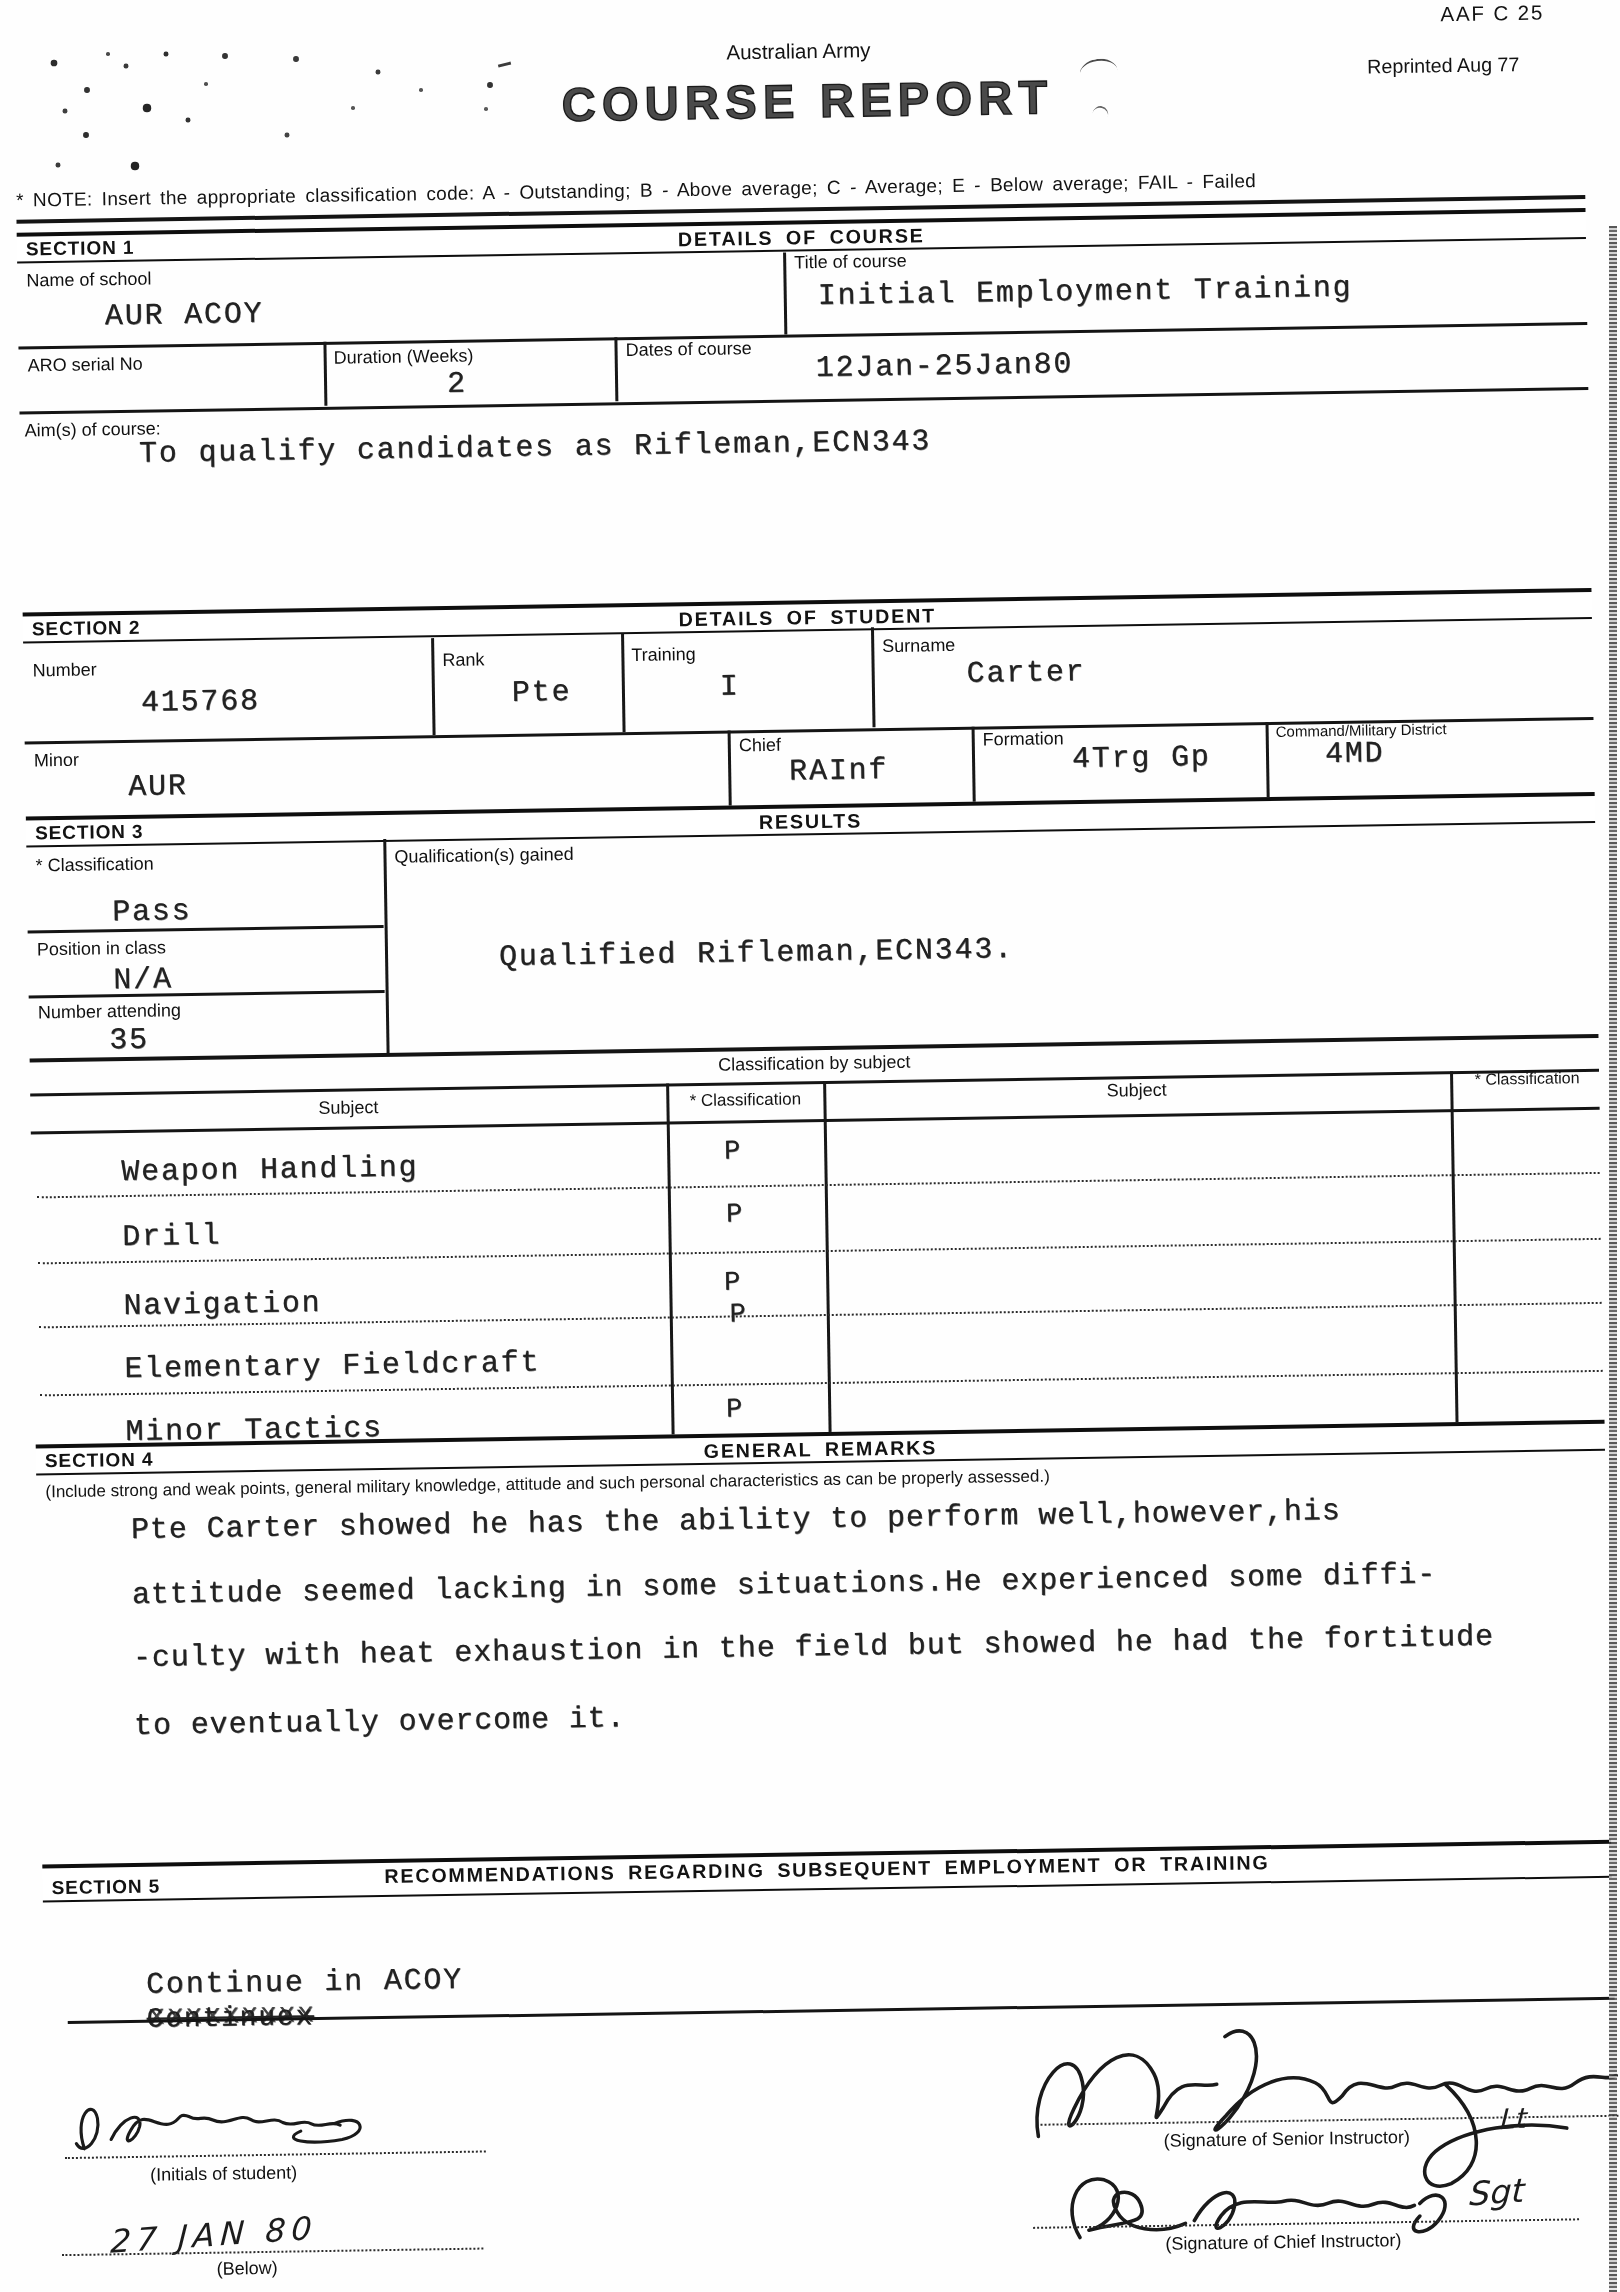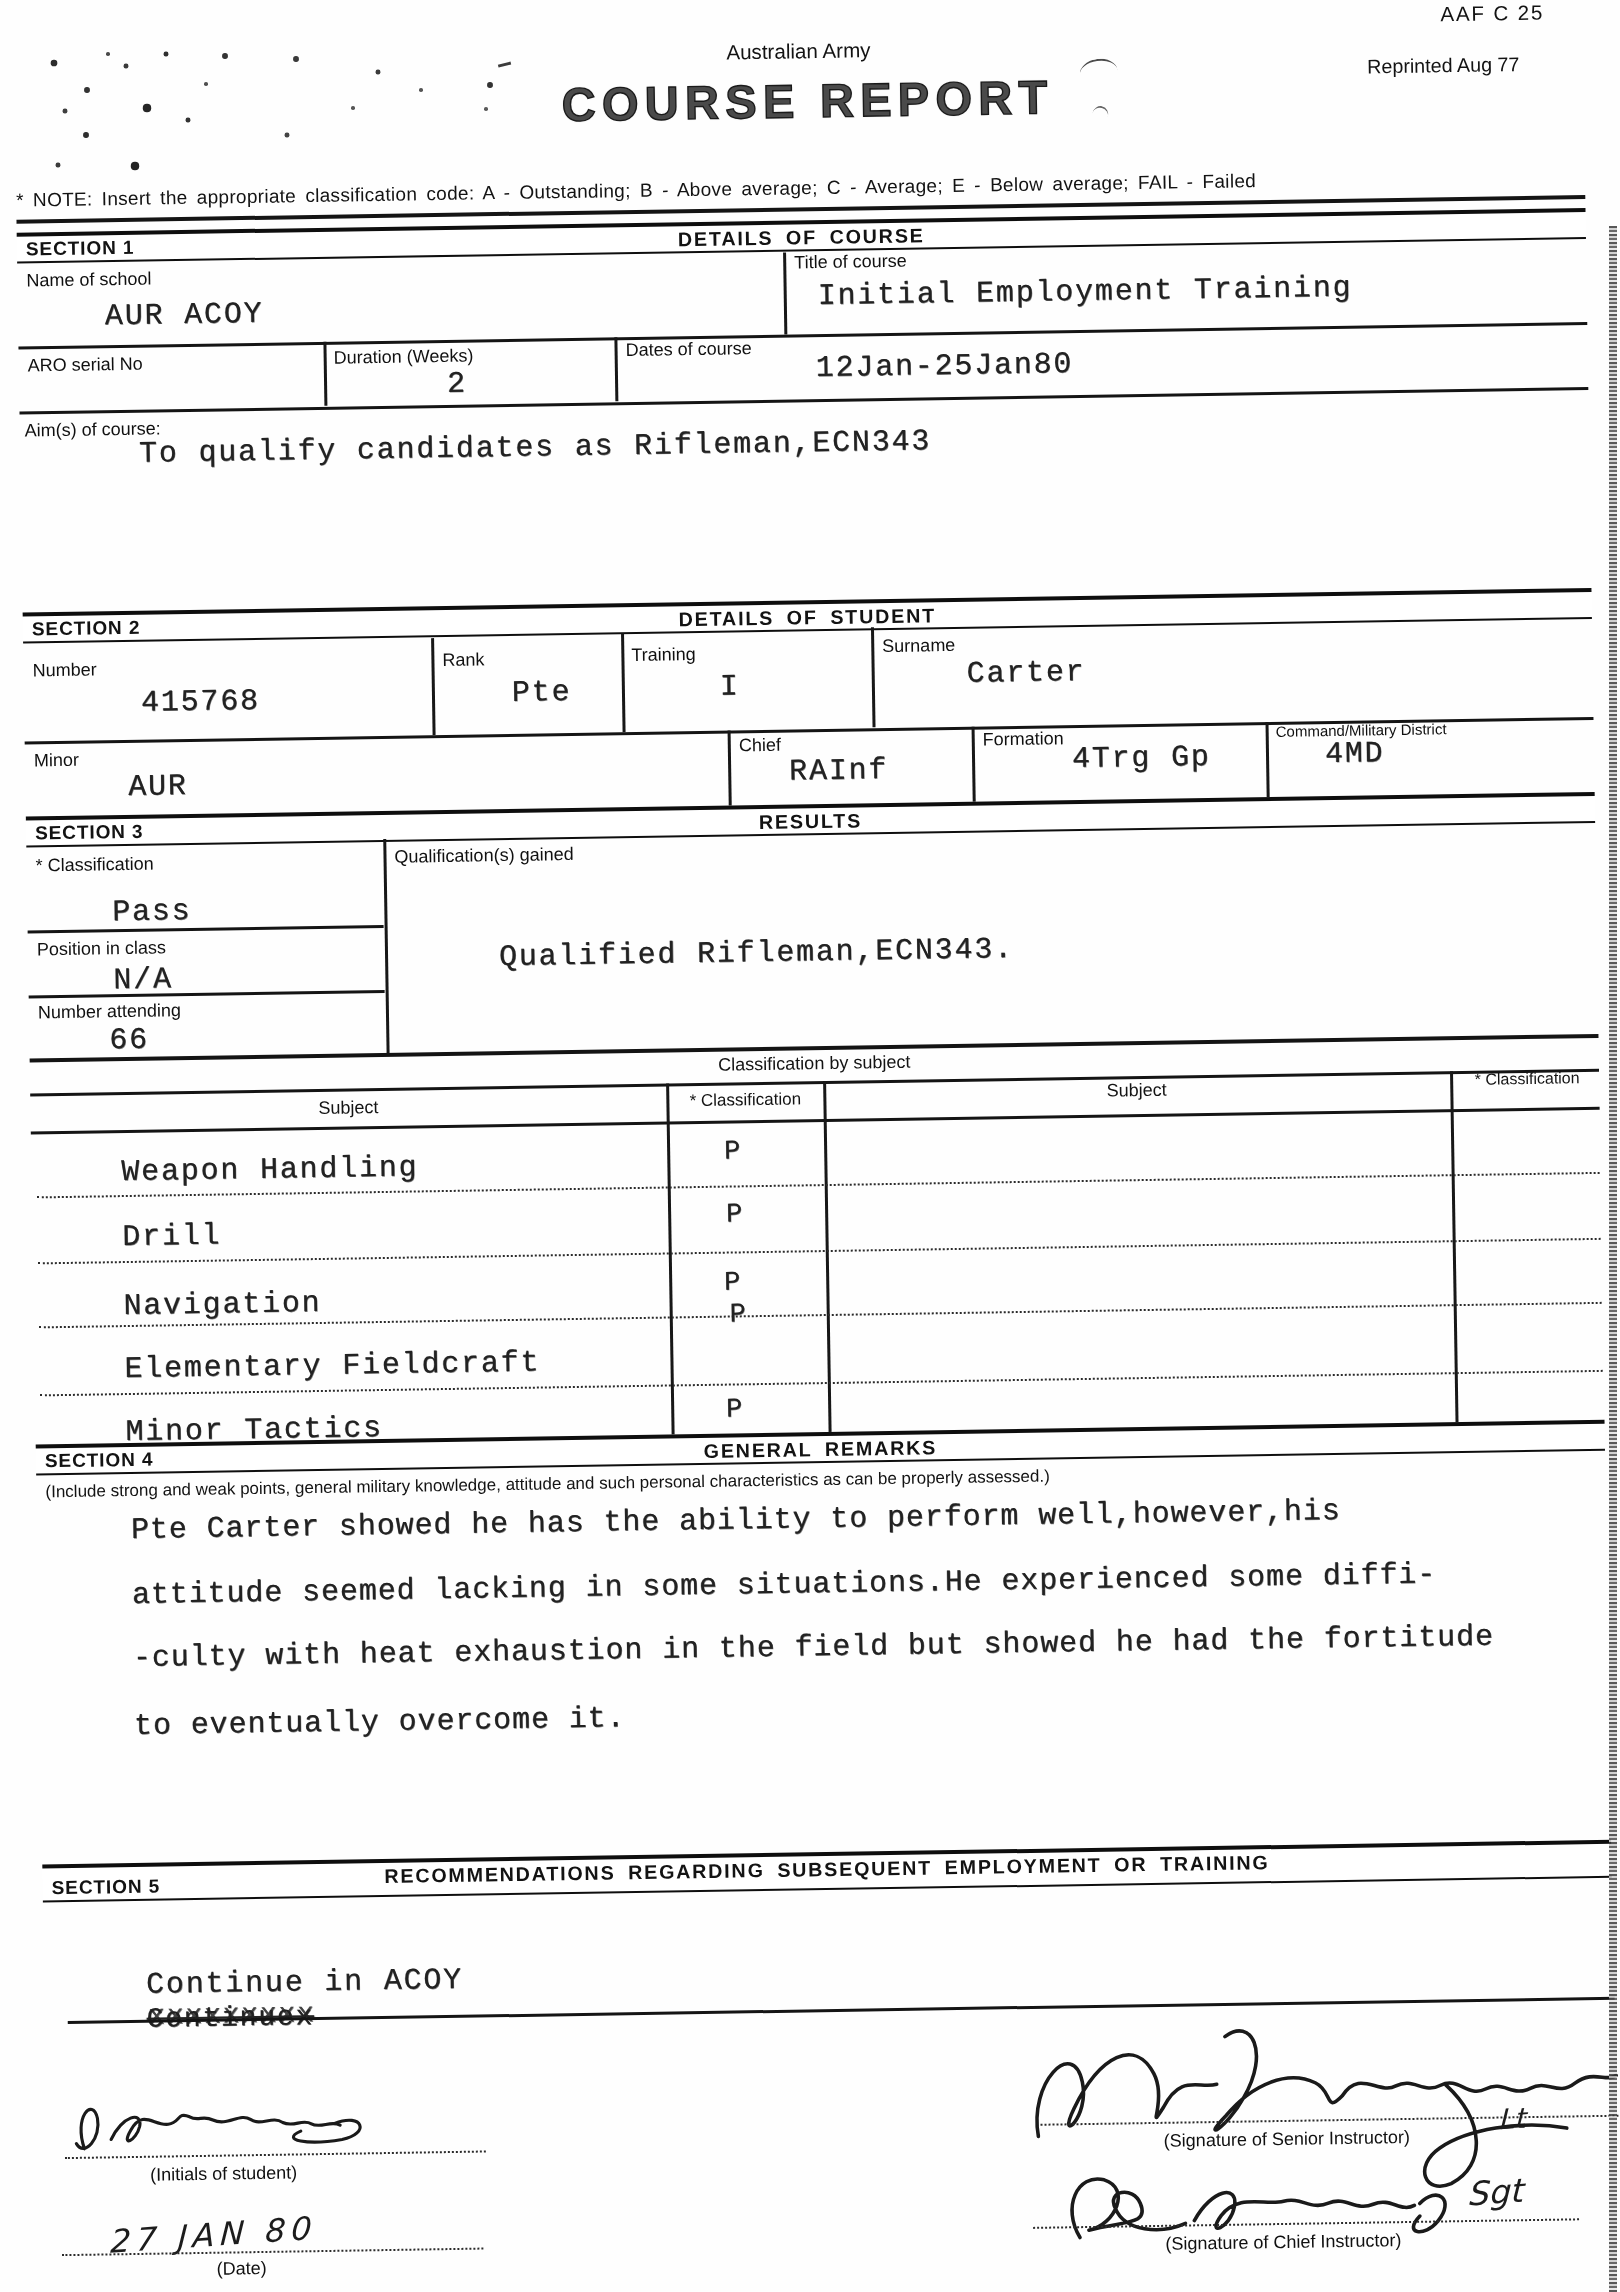--- a/index.html
+++ b/index.html
@@ -137,21 +137,21 @@
       <span class="bandhead">RESULTS</span>
     </div>
 
     <div class="lbl" style="left:40px;top:856px;">* Classification</div>
     <div class="typed" style="left:116px;top:897px;">Pass</div>
     <div class="hline" style="left:31px;top:931px;width:356px;"></div>
     <div class="lbl" style="left:40px;top:940px;">Position in class</div>
     <div class="typed" style="left:116px;top:965px;">N/A</div>
     <div class="hline" style="left:31px;top:996px;width:356px;"></div>
     <div class="lbl" style="left:40px;top:1003px;">Number attending</div>
-    <div class="typed" style="left:111px;top:1025px;">66</div>
+    <div class="typed" style="left:111px;top:1025px;">35</div>
     <div class="vline" style="left:388px;top:845px;height:215px;"></div>
     <div class="lbl" style="left:399px;top:853px;">Qualification(s) gained</div>
     <div class="typed" style="left:502px;top:948px;">Qualified Rifleman,ECN343.</div>
     <div class="hline" style="left:31px;top:1059px;width:1569px;height:3.6px;"></div>
 
     <div class="abs" style="left:31px;top:1066px;width:1569px;text-align:center;font-size:18px;">Classification by subject</div>
     <div class="hline" style="left:31px;top:1094px;width:1569px;"></div>
     <div class="abs" style="left:31px;top:1103px;width:636px;text-align:center;font-size:18px;">Subject</div>
     <div class="abs" style="left:670px;top:1102px;width:152px;text-align:center;font-size:17px;">* Classification</div>
     <div class="abs" style="left:824px;top:1098px;width:627px;text-align:center;font-size:18px;">Subject</div>
@@ -205,21 +205,21 @@
     <svg class="sig" style="left:49px;top:2091px;" width="358" height="85" viewBox="0 0 400 95">
       <path d="M22,66 C10,30 32,8 37,32 C41,54 22,76 13,60" stroke-width="3.5"></path>
       <path d="M52,56 C64,30 88,24 84,42 C80,58 62,66 74,46 C88,22 100,42 116,40 C130,38 126,26 140,32 C150,38 154,30 166,36 C182,44 196,28 208,36 C220,44 232,32 244,40 C256,46 266,36 276,42 C286,48 298,38 308,44" stroke-width="3.5"></path>
       <path d="M302,42 C334,30 342,54 310,60 C272,66 240,60 264,50" stroke-width="3.5"></path>
     </svg>
     <div class="dotline" style="left:49px;top:2158px;width:421px;"></div>
     <div class="lbl" style="left:134px;top:2167px;">(Initials of student)</div>
 
     <div class="hand" style="left:94px;top:2219px;font-size:32px;letter-spacing:5.4px;">27 JAN 80</div>
     <div class="dotline" style="left:45px;top:2255px;width:421px;"></div>
-    <div class="lbl" style="left:199px;top:2262px;">(Date)</div>
+    <div class="lbl" style="left:199px;top:2262px;">(Below)</div>
 
     <svg class="sig" style="left:1003px;top:2020px;" width="618" height="206" viewBox="0 0 690 230">
       <path d="M22,148 C12,88 62,38 72,88 C80,128 42,158 62,118 C92,58 132,40 152,80 C167,110 142,148 162,118 C182,80 202,98 222,93" stroke-width="4"></path>
       <path d="M232,40 C262,18 282,58 252,108 C232,143 202,158 232,128 C262,93 302,78 332,93 C352,103 342,128 362,108 C382,78 402,108 422,98 C442,88 452,108 472,98 C492,88 502,113 522,103 C542,93 552,113 572,103 C592,93 602,113 622,98 C642,83 658,98 668,90" stroke-width="4"></path>
       <path d="M478,98 C520,138 522,188 482,208 C452,220 440,188 470,168 C500,148 560,138 612,148" stroke-width="4"></path>
     </svg>
     <div class="dotline" style="left:1025px;top:2140px;width:582px;"></div>
     <div class="lbl" style="left:1148px;top:2149px;">(Signature of Senior Instructor)</div>
     <div class="hand" style="left:1485px;top:2126px;font-size:28px;">Lt</div>
 

